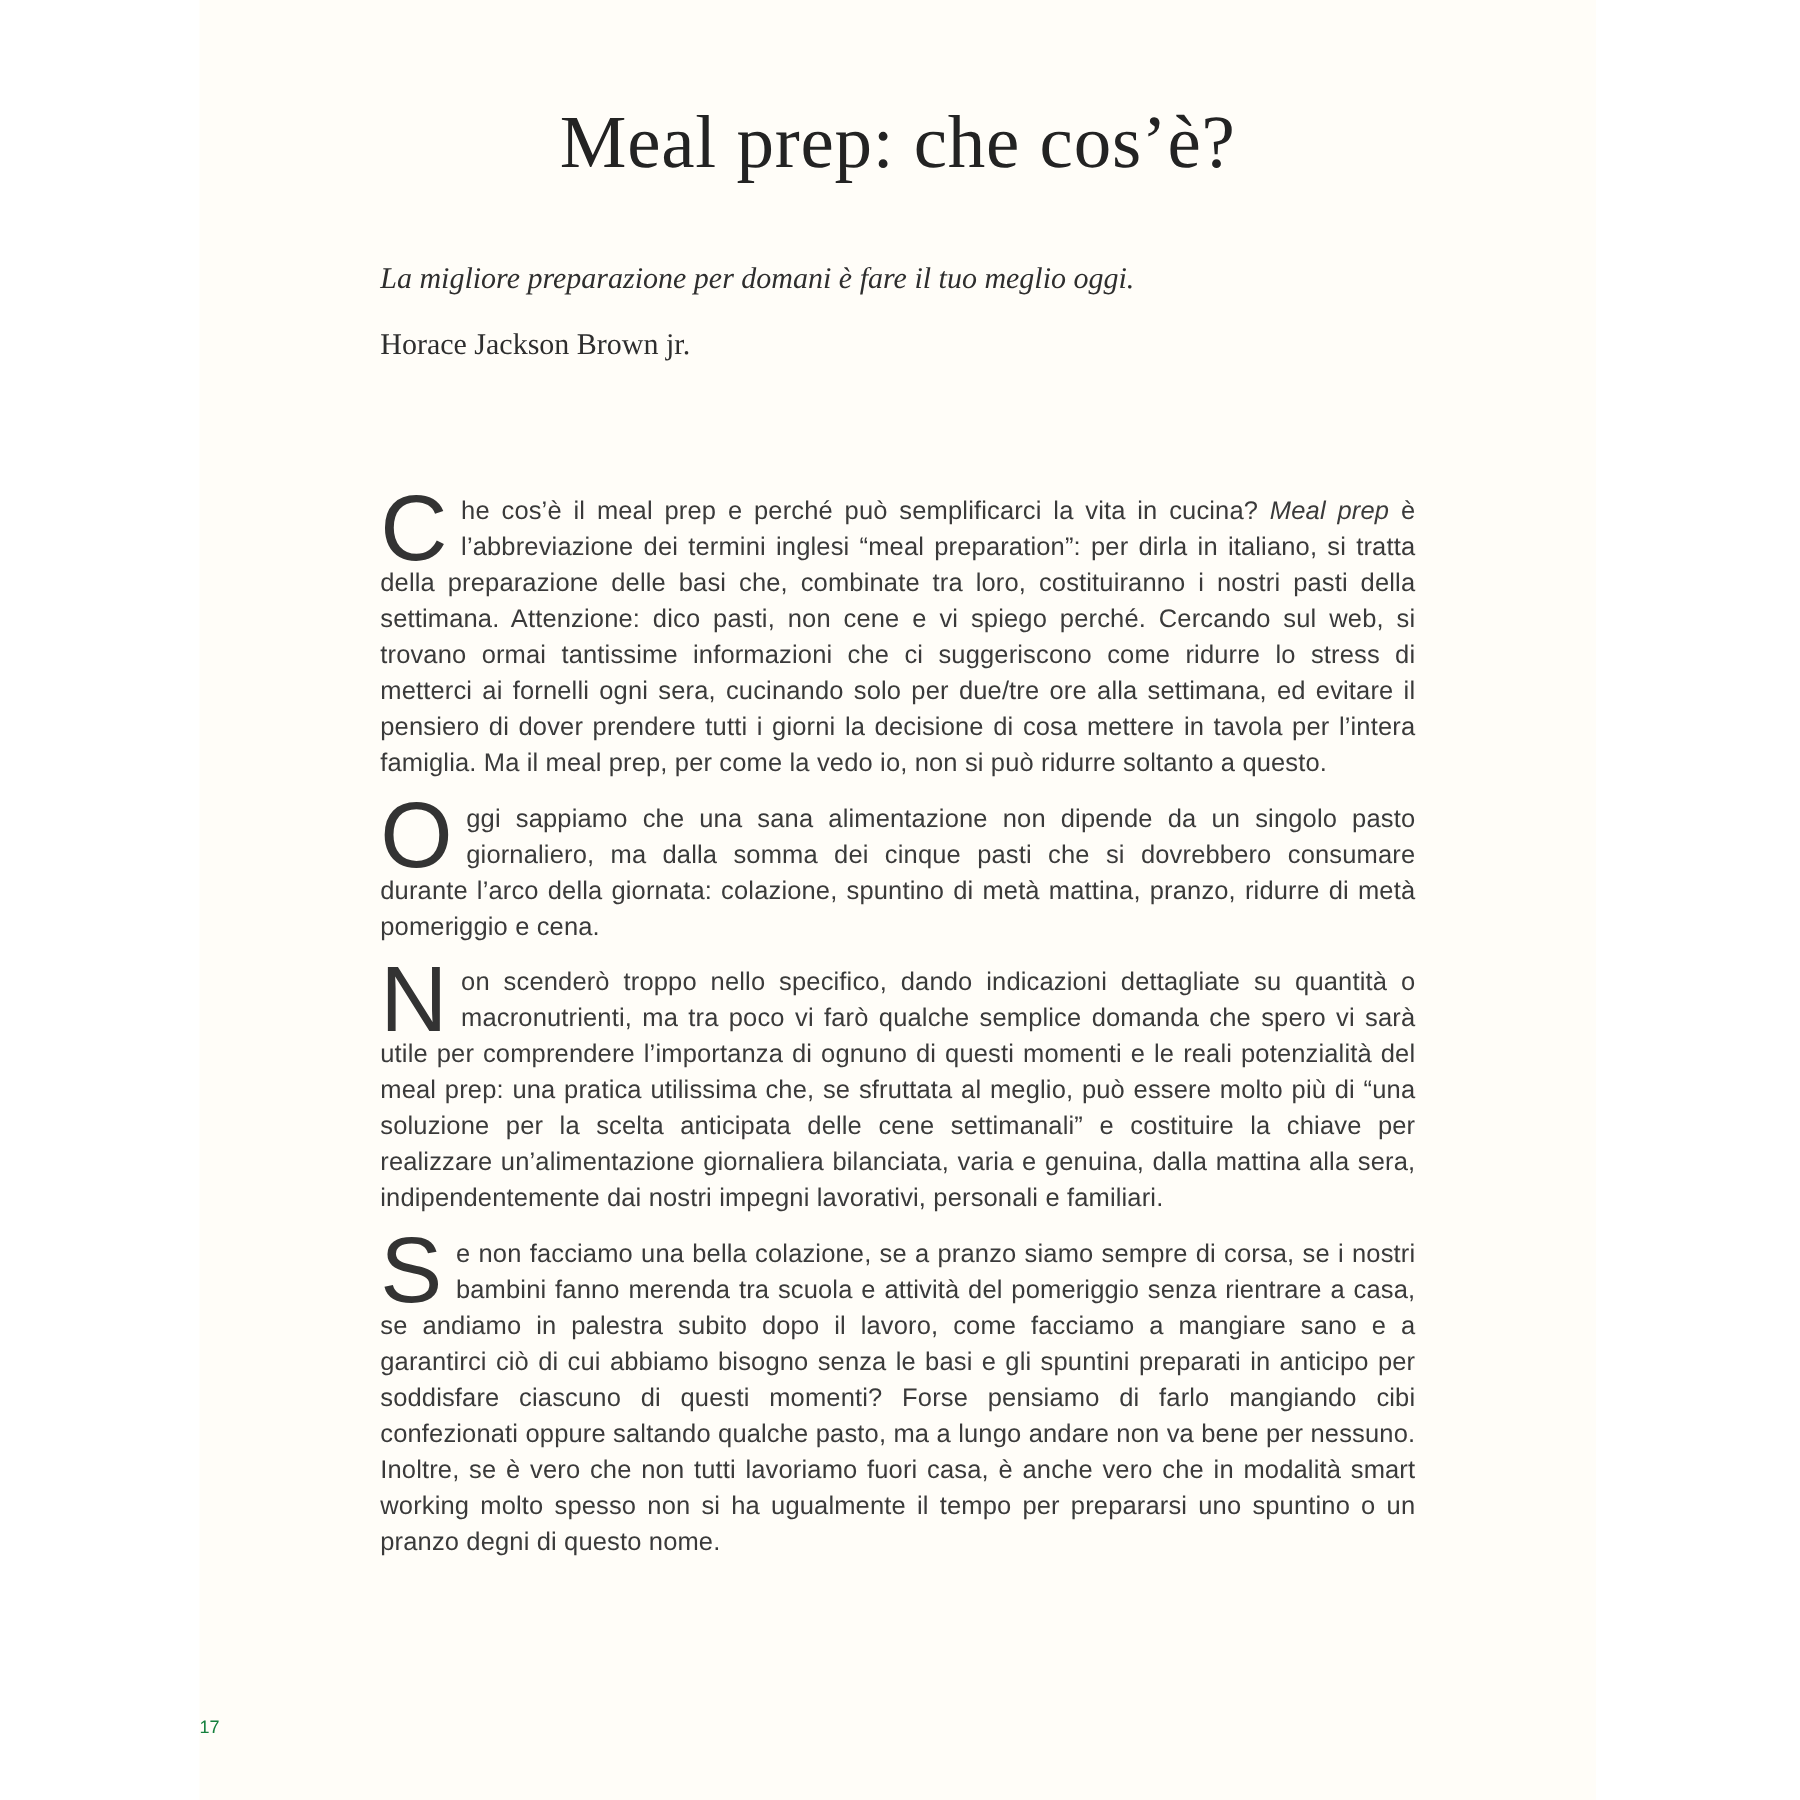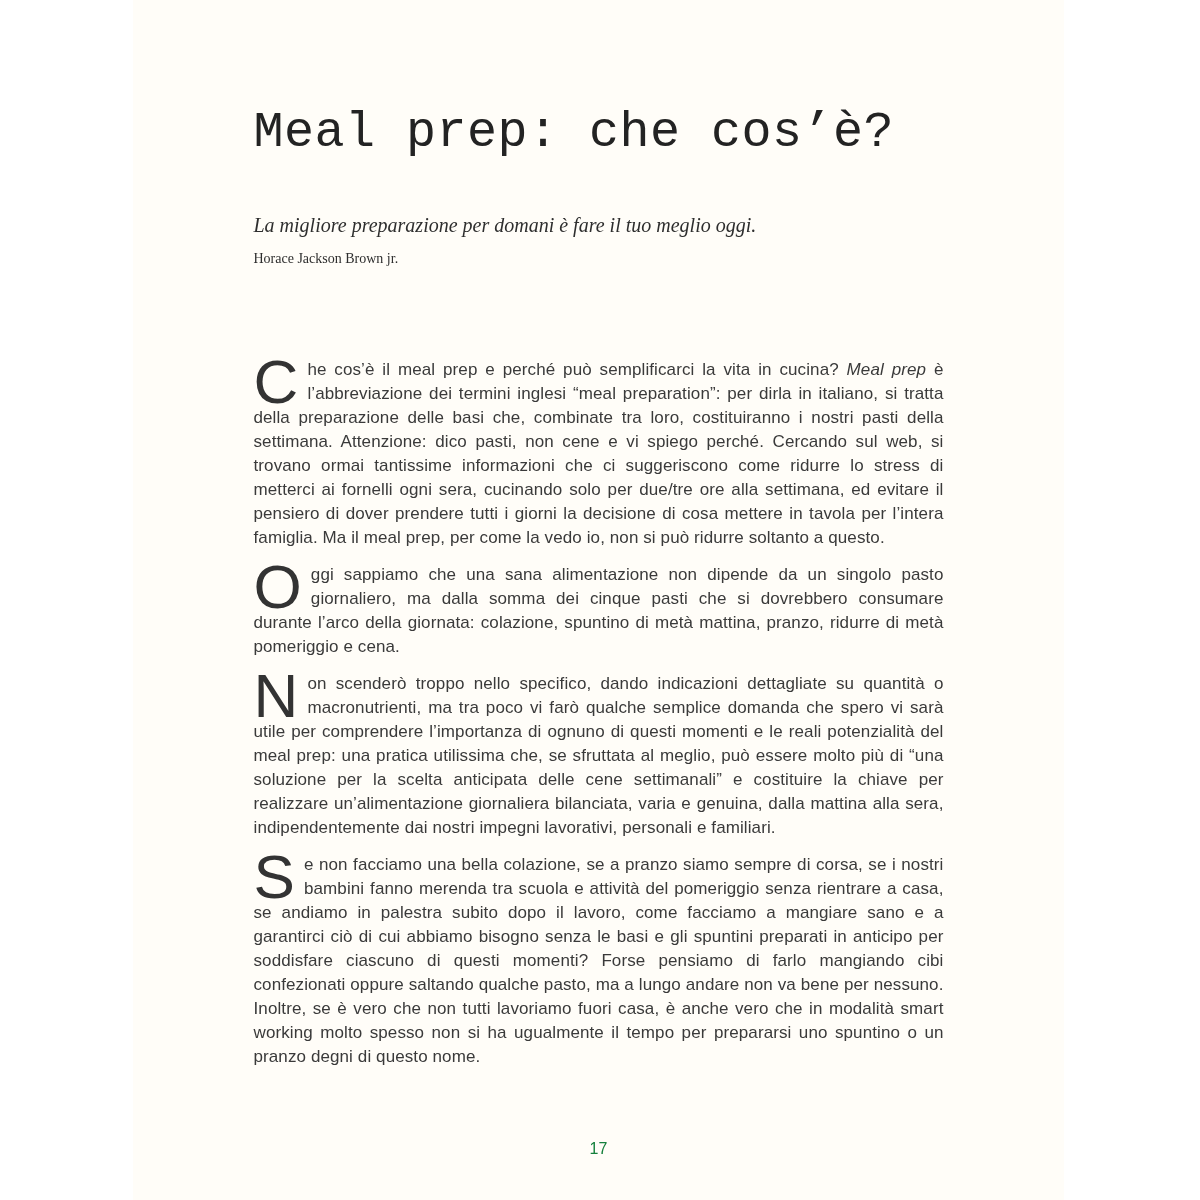--- a/index.html
+++ b/index.html
@@ -9,44 +9,45 @@
     overflow: hidden;
     font-family: "Liberation Sans", "DejaVu Sans", sans-serif;
   }
   .page {
     position: absolute;
     left: 133px; top: 0;
     width: 931px; height: 1200px;
     background: #FFFDF8;
   }
   .chapter-title {
-    margin: 104px auto 0 auto;
+    margin: 65px auto 0 auto;
     width: 690px;
-    font-family: Liberation Mono, monospace;
+    text-align: center;
+    font-family: Liberation Serif, serif;
     font-weight: 400;
     font-size: 50px;
     line-height: 58px;
     color: #232323;
     letter-spacing: 0.5px;
   }
   .epigraph {
     width: 690px;
     margin: 50px auto 0 auto;
     text-align: left;
     font-family: "Liberation Serif", "DejaVu Serif", serif;
     color: #2e2e2e;
   }
   .epigraph .quote {
     font-style: italic;
     font-size: 20px;
     line-height: 26px;
   }
   .epigraph .attribution {
-    margin-top: 8px;
-    font-size: 14px;
+    margin-top: 18px;
+    font-size: 20px;
     line-height: 26px;
   }
   .content {
     width: 690px;
     margin: 86px auto 0 auto;
   }
   .body-paragraph {
     font-size: 17px;
     line-height: 24px;
     color: #3a3a3a;
@@ -65,22 +66,21 @@
     height: 48px;
     padding-right: 9px;
     font-weight: 300;
     color: #333333;
   }
   .page-number {
     position: absolute;
     bottom: 42px;
     left: 0;
     width: 100%;
-    text-align: center;
-    font-size: 16px;
+    font-size: 12px;
     color: #15803d;
   }
 </style>
 </head>
 <body>
 
 <div class="page">
 
   <h1 class="chapter-title">Meal prep: che cos’è?</h1>
 

